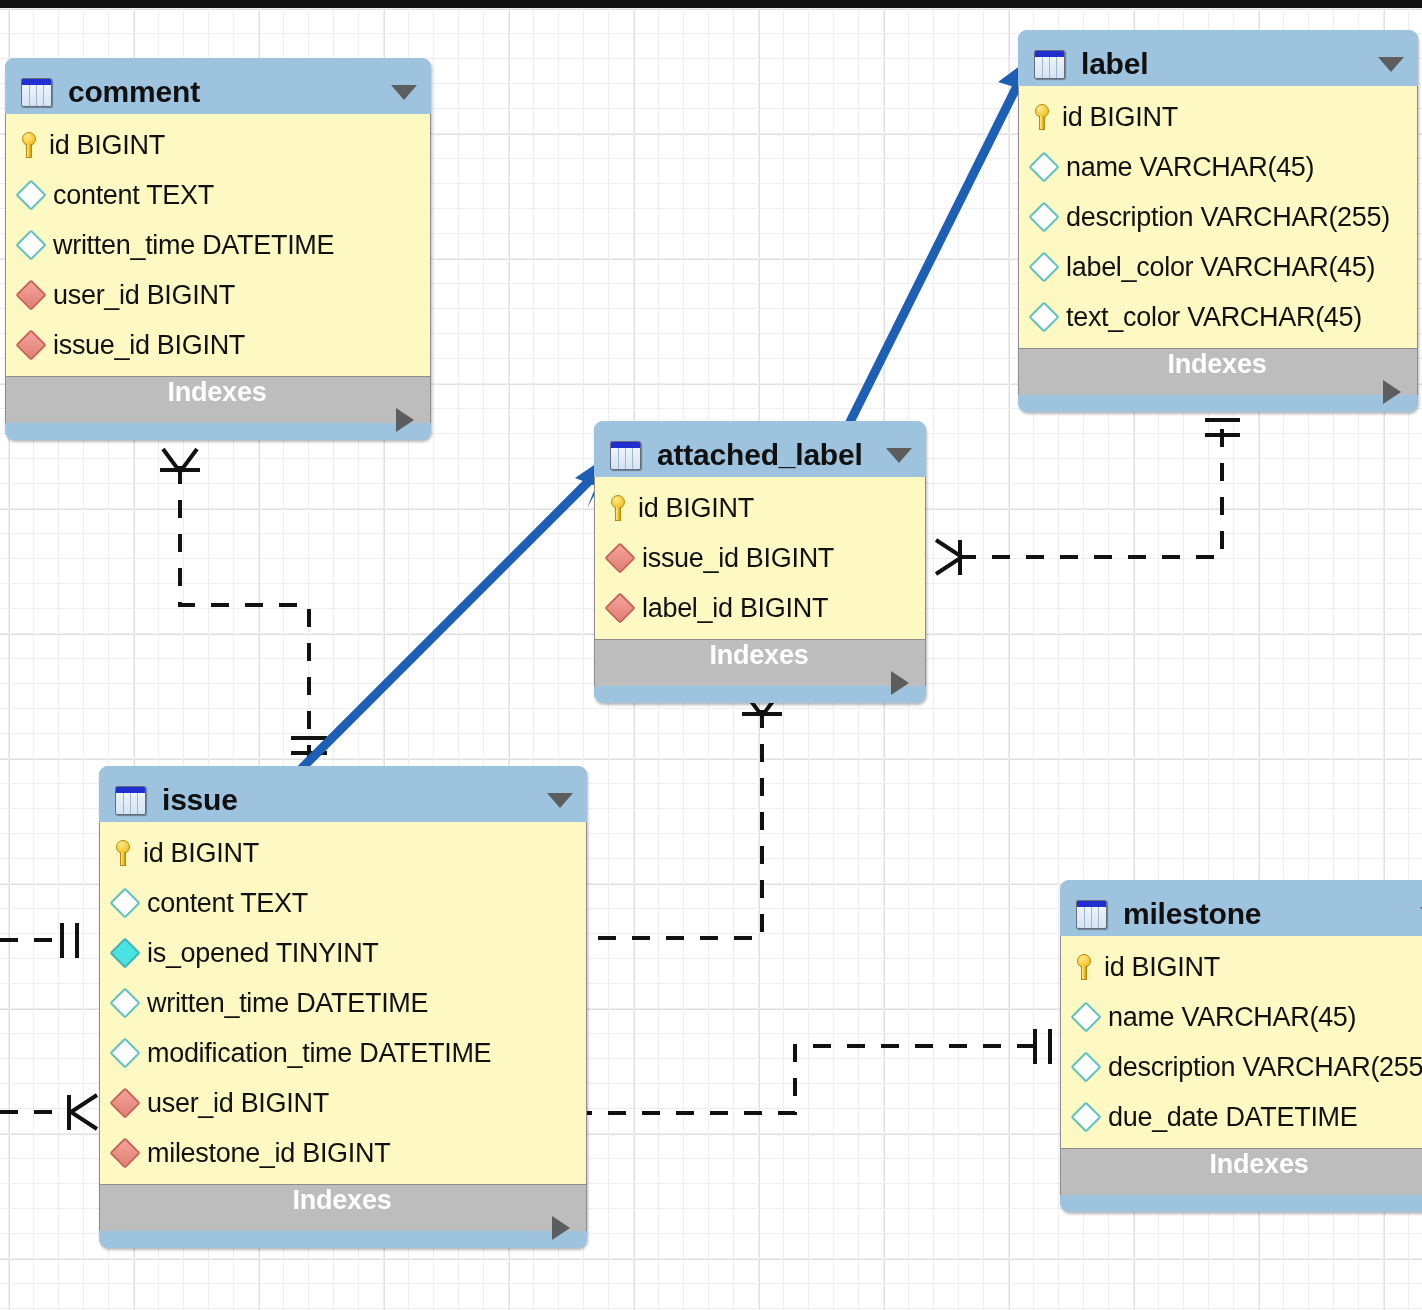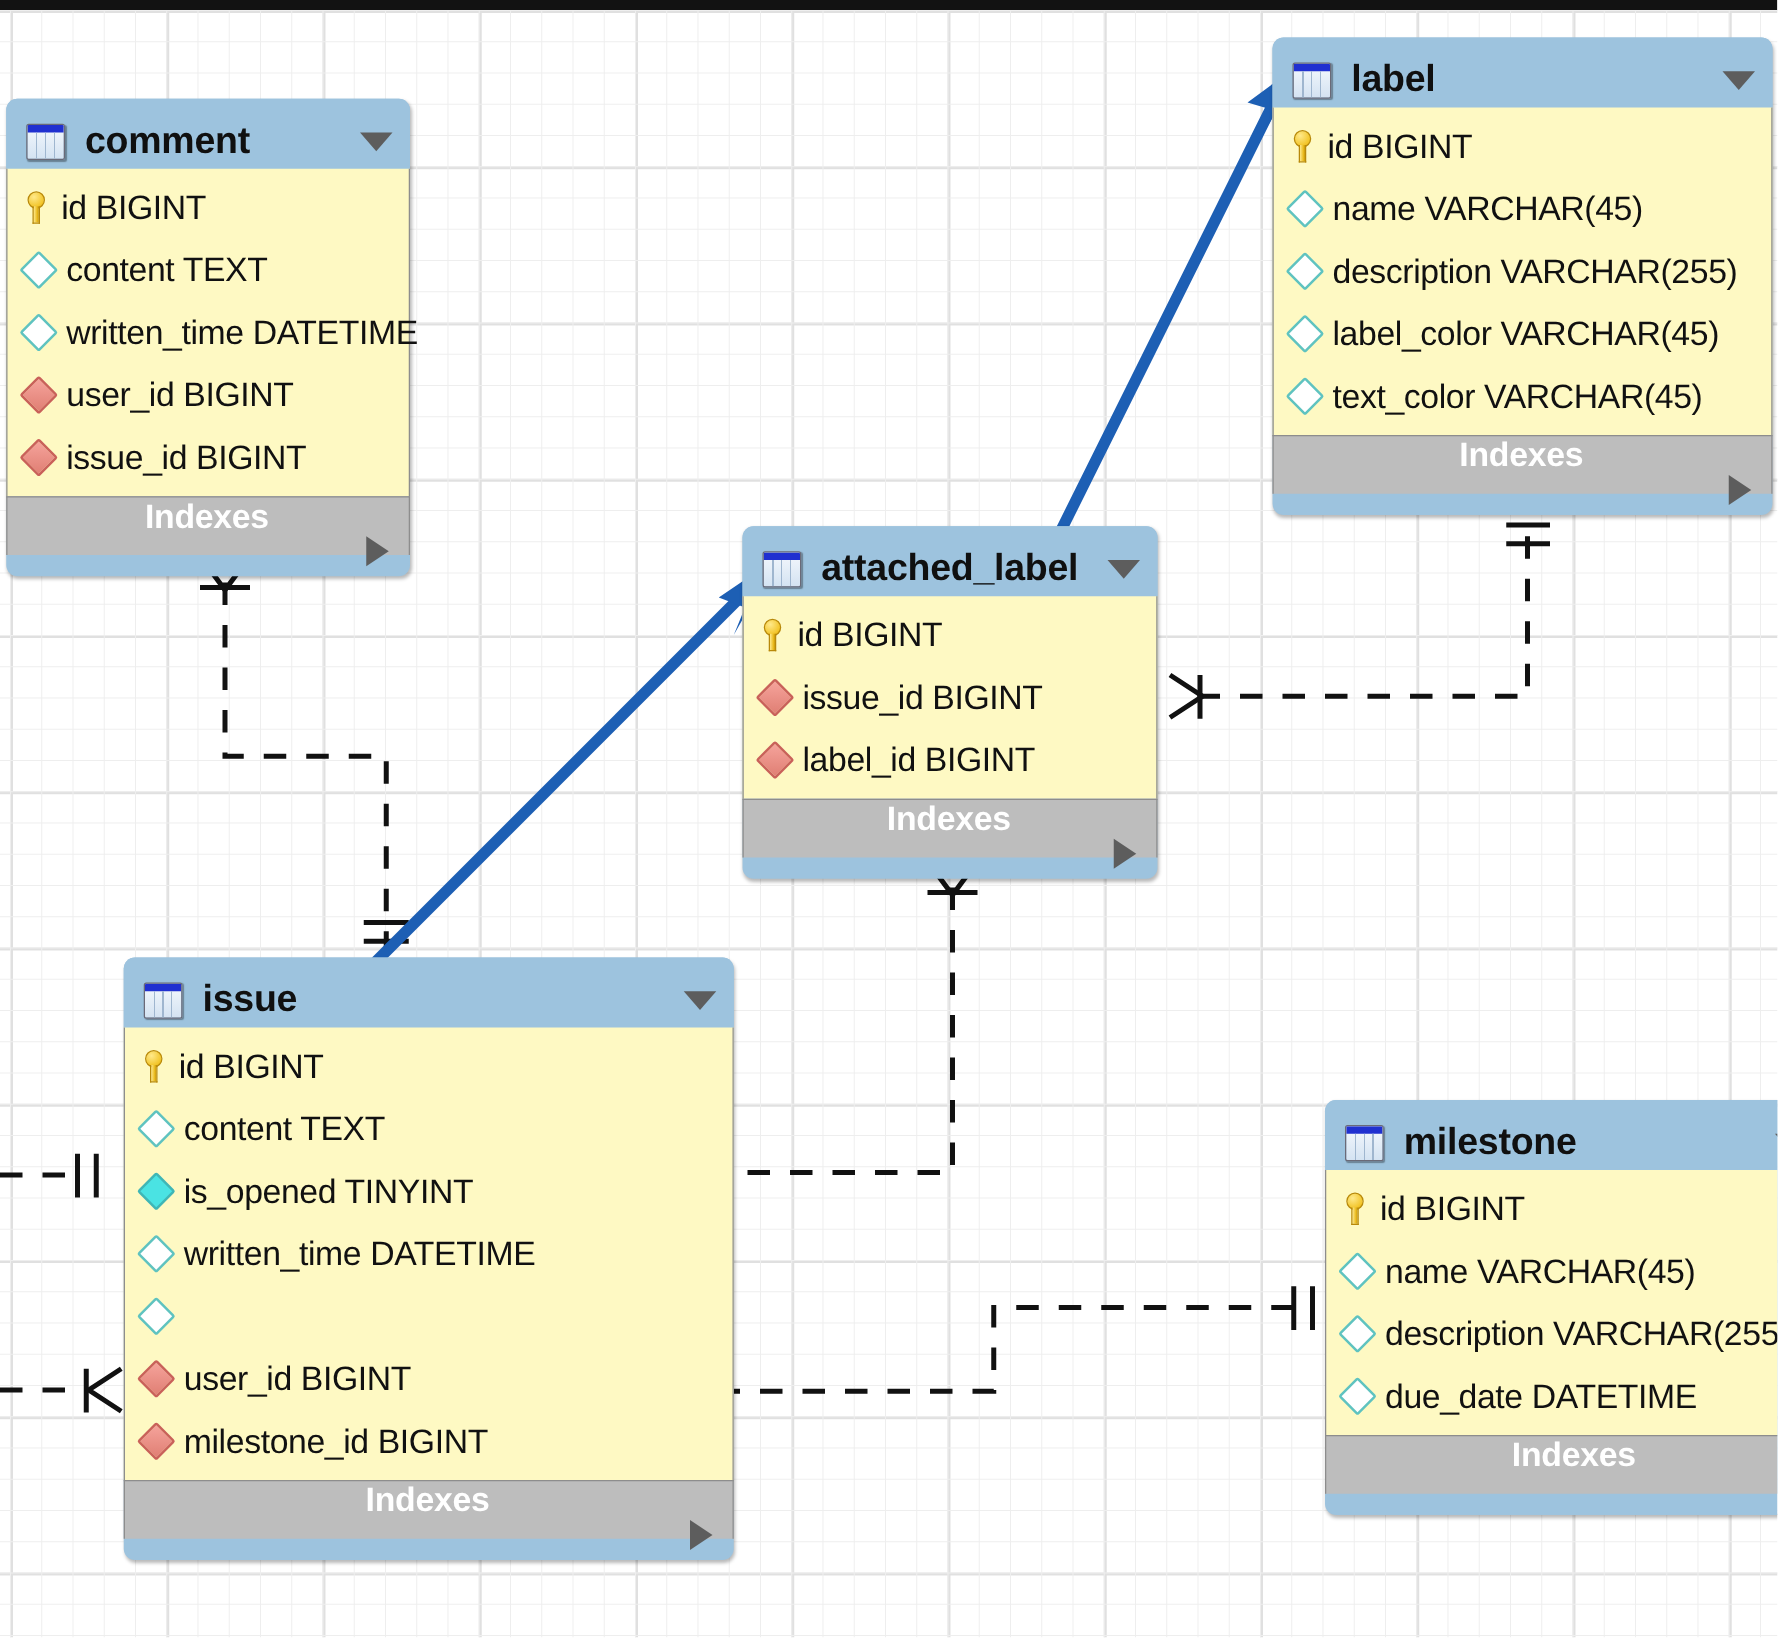--- a/index.html
+++ b/index.html
@@ -259,21 +259,21 @@
         <line x1="846" y1="430" x2="1020" y2="80" stroke="#1d5fb4" stroke-width="9" stroke-linecap="round"></line>
         <path d="M1044,48 L998,82 L1018,88 L1009,110 Z" fill="#1d5fb4"></path>
       </g>
       <g>
         <line x1="270" y1="800" x2="598" y2="472" stroke="#1d5fb4" stroke-width="9" stroke-linecap="round"></line>
         <path d="M622,446 L575,478 L596,486 L587,508 Z" fill="#1d5fb4"></path>
       </g>
     </g>
   </svg>
 
-  <div class="tbl" style="left:5px; top:79px; width:323px;">
+  <div class="tbl" style="left:5px; top:58px; width:426px;">
     <div class="tbl-hdr">
       <span class="tbl-icon"></span>
       <span class="tbl-title">comment</span>
       <span class="tbl-caret"></span>
     </div>
     <div class="tbl-cols">
       <div class="col">
         <span class="ic-key"></span>
         <span class="col-label">id BIGINT</span>
       </div>
@@ -378,20 +378,21 @@
       <div class="col">
         <span class="ic-dia notnull"></span>
         <span class="col-label">is_opened TINYINT</span>
       </div>
       <div class="col">
         <span class="ic-dia null"></span>
         <span class="col-label">written_time DATETIME</span>
       </div>
       <div class="col">
         <span class="ic-dia null"></span>
+        <span class="col-label">modification_time DATETIME</span>
       </div>
       <div class="col">
         <span class="ic-dia fk"></span>
         <span class="col-label">user_id BIGINT</span>
       </div>
       <div class="col">
         <span class="ic-dia fk"></span>
         <span class="col-label">milestone_id BIGINT</span>
       </div>
     </div>

